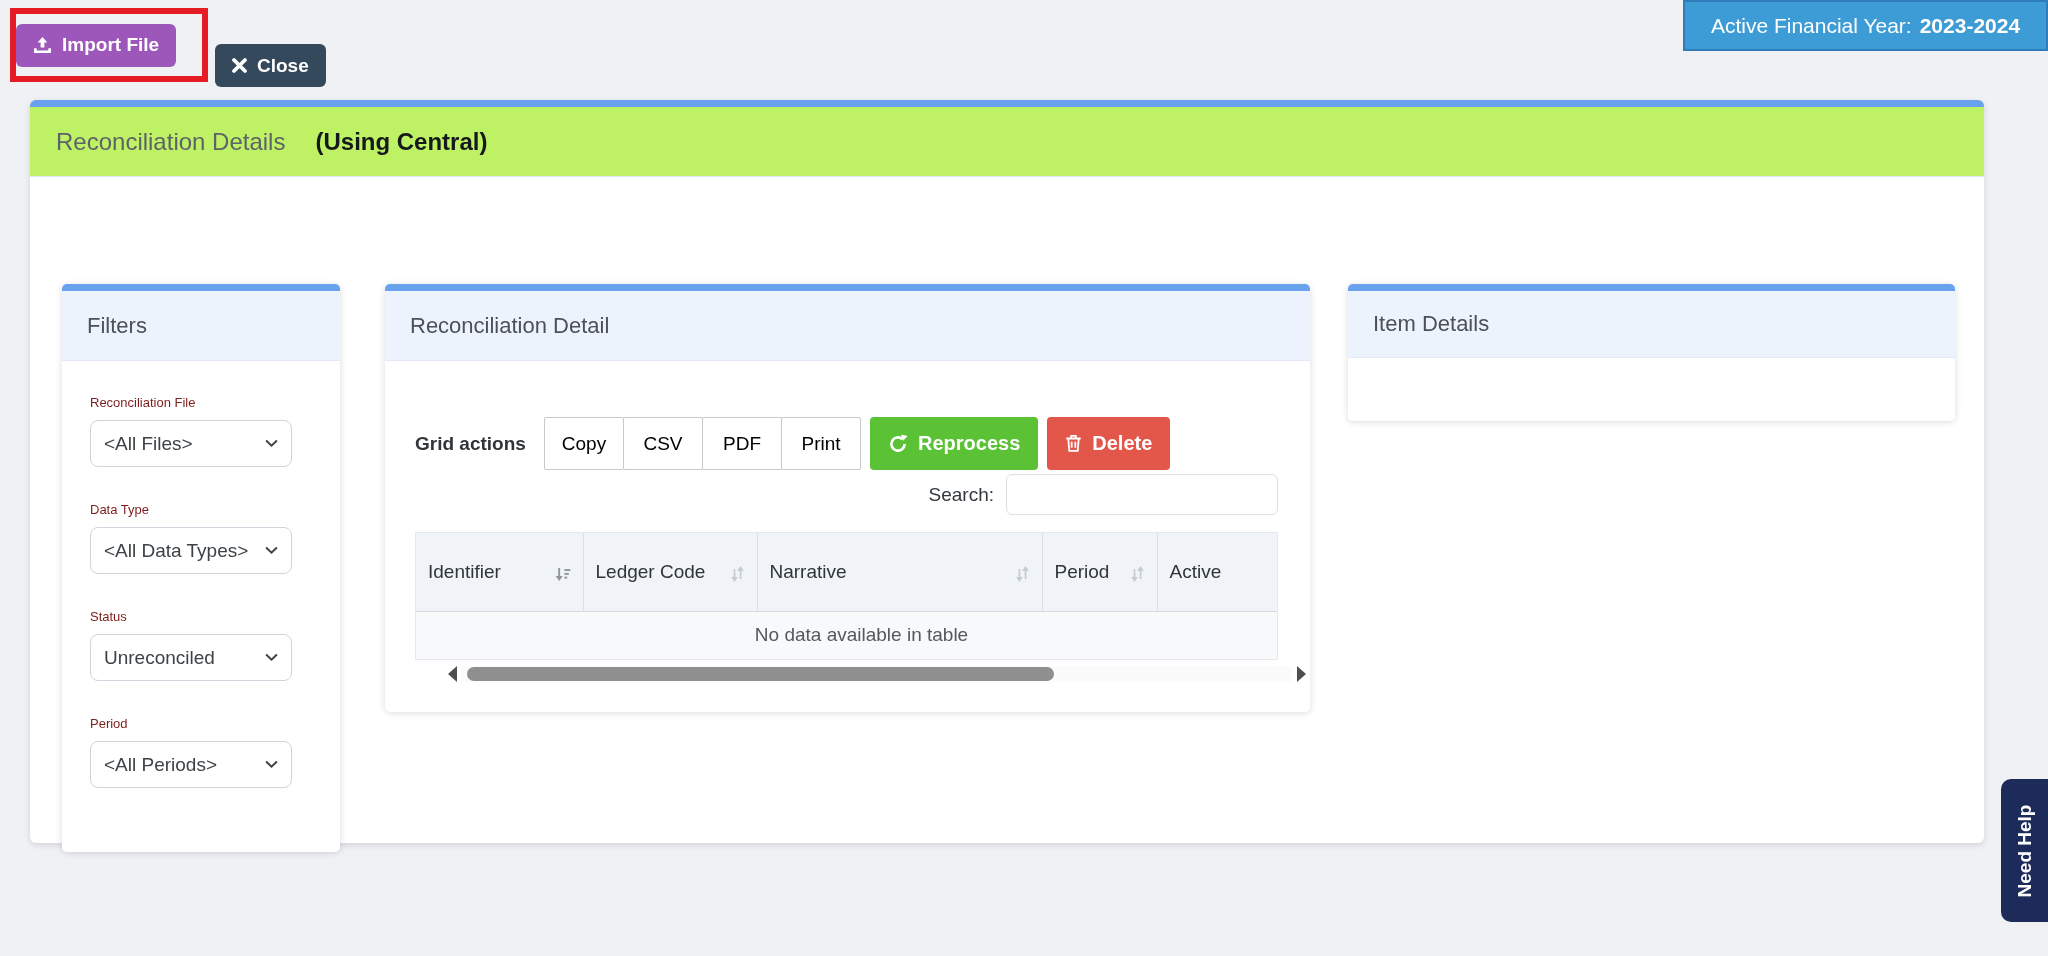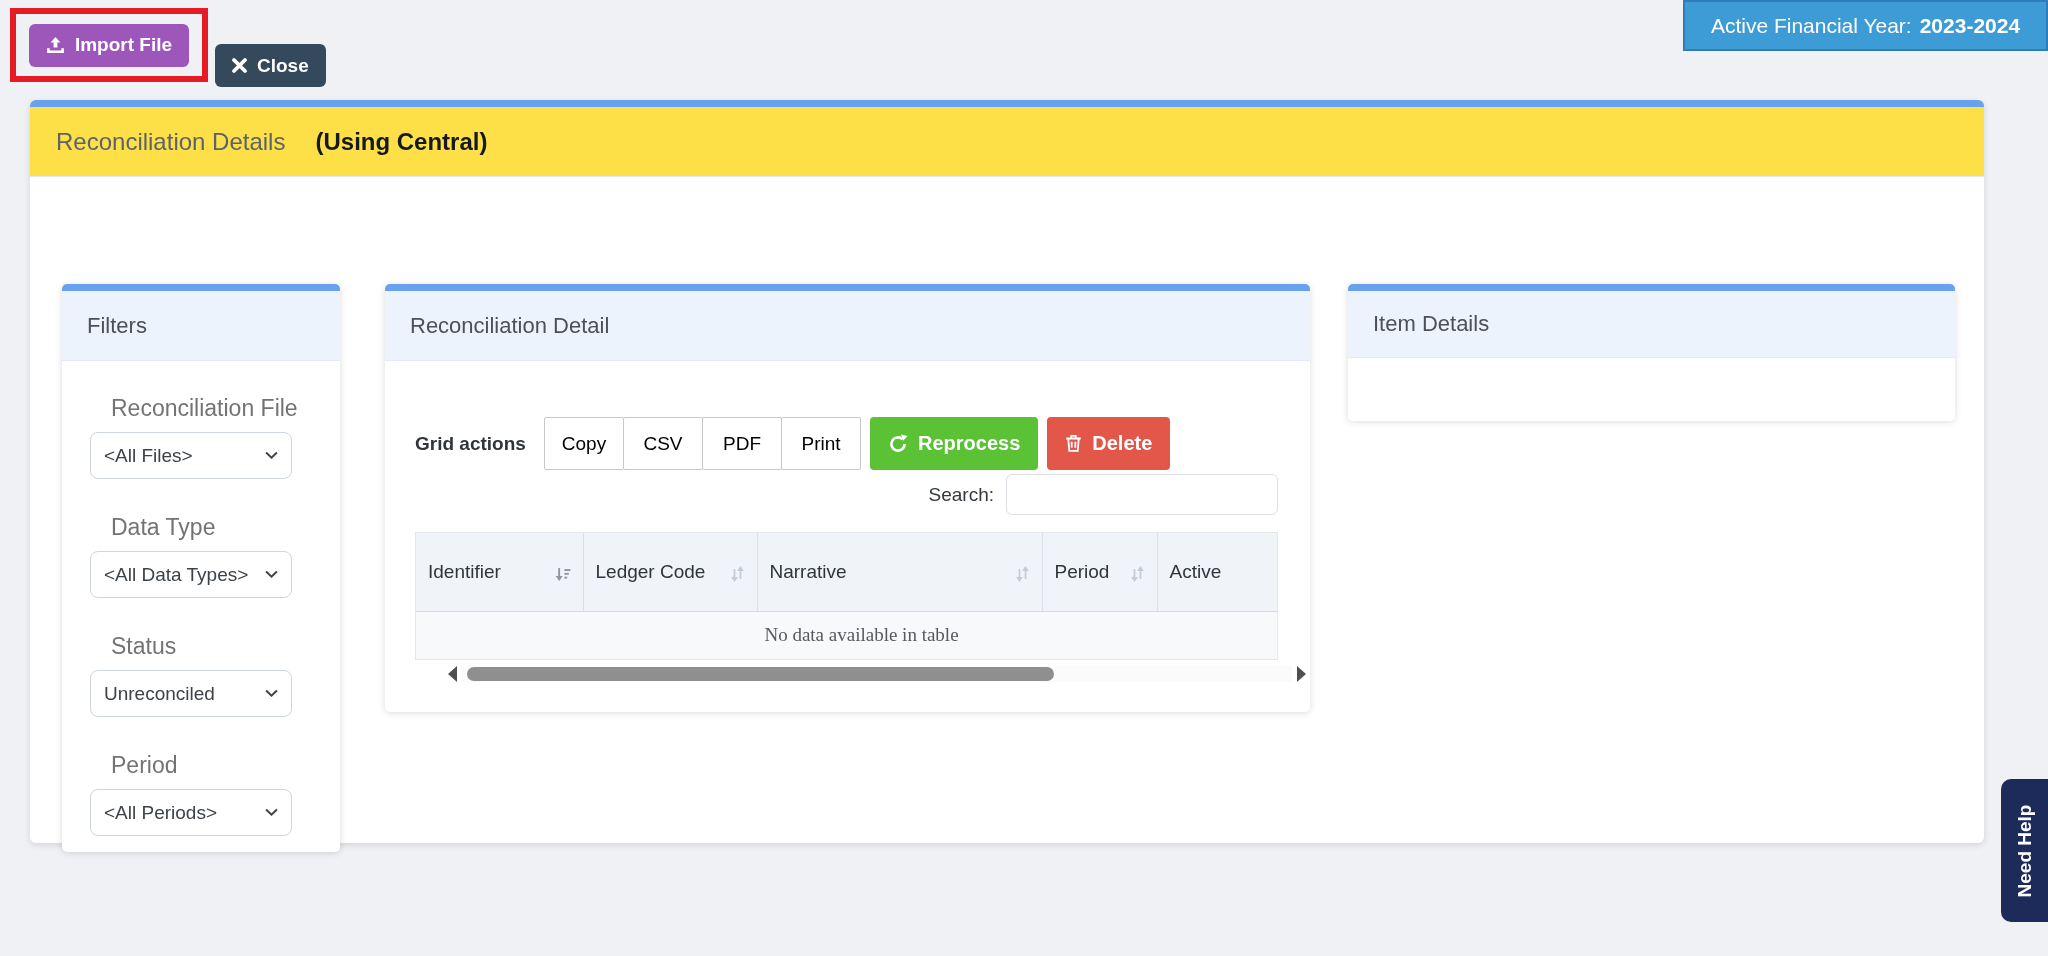--- a/index.html
+++ b/index.html
@@ -2,54 +2,54 @@
 <html><head>
 <meta charset="utf-8">
 <style>
   * { margin:0; padding:0; box-sizing:border-box; }
   html,body { width:2048px; height:956px; background:#eff1f4; overflow:hidden;
               font-family:"Liberation Sans","DejaVu Sans",sans-serif; }
   #stage { position:relative; width:2048px; height:956px; }
 
   
   .import-highlight { position:absolute; left:10px; top:8px; width:198px; height:74px;
-    border:6px solid #e51c23; display:flex; align-items:center; justify-content:center; }
+    border:6px solid #e51c23; display:flex; align-items:center; }
   .btn-top { display:inline-flex; align-items:center; gap:10px; height:43px; padding:0 17px;
     border:none; border-radius:6px; color:#fff; font-size:19px; font-weight:700; cursor:pointer;
     font-family:inherit; }
   .btn-import { background:#9d57ba; }
   .btn-close  { position:absolute; left:215px; top:24px; background:#35495d;margin-top:20px; }
 
   
   .fy-badge { position:absolute; right:0; top:0; width:365px; height:51px; background:#3d9bd5;
     border:2px solid #2e7cb8; color:#fff; font-size:21px; display:flex; align-items:center;
     justify-content:center; gap:8px; }
   .fy-badge b { font-weight:700; }
 
   
   .panel { position:absolute; left:30px; top:100px; width:1954px; height:743px; background:#fff;
     border-radius:6px; border-top:7px solid #68a2ef; box-shadow:0 2px 6px rgba(0,0,0,.12); }
-  .panel-header { height:70px; background:#fde047; border-bottom:1px solid #dfe8f7;
+  .panel-header { height:70px; background:#bef264; border-bottom:1px solid #dfe8f7;
     display:flex; align-items:center; padding-left:26px; border-radius:0; }
   .panel-title { font-size:24px; color:#5d6368; }
   .panel-subtitle { font-size:24px; color:#16191c; font-weight:700; margin-left:30px; }
   .panel-body { position:relative; height:665px; }
 
   
   .card { position:absolute; background:#fff; border-radius:5px; border-top:7px solid #68a2ef;
     box-shadow:0 1px 7px rgba(0,0,0,.14); }
   .card-header { height:70px; background:#edf3fd; border-bottom:1px solid #e3eaf6;
     display:flex; align-items:center; padding-left:25px; font-size:22px; color:#4c5157; }
   .card-body { position:relative; }
 
   
   .card-filters { left:32px; top:107px; width:278px; height:568px; }
   .filters-body { padding:34px 26px 0 28px; }
   .filter-field { margin-bottom:35px; }
-  .filter-label { font-size:23px; color:#737373; margin-bottom:10px;margin-left:21px; }
+  .filter-label { font-size:13px; color:#7f1d1d; margin-bottom:10px; }
   .select { width:202px; height:47px; border:1px solid #cfd5dc; border-radius:8px; background:#fff;
     display:flex; align-items:center; justify-content:space-between; padding:0 13px; cursor:pointer; }
   .select-value { font-size:19px; color:#3c4247; white-space:nowrap; overflow:hidden; max-width:146px; }
   .chev { flex:0 0 auto; margin-left:6px; }
 
   
   .card-detail { left:355px; top:107px; width:925px; height:428px; }
   .detail-body { padding:56px 0 0 30px; }
   .actions-row { display:flex; align-items:center; }
   .grid-actions-label { font-size:19px; font-weight:700; color:#30353a; width:129px; }
@@ -70,21 +70,21 @@
 
   .table-clip { margin-top:17px; width:863px; overflow:hidden; border:1px solid #e4e7eb; border-bottom:none; }
   table.grid { border-collapse:collapse; table-layout:fixed; width:891px; }
   .grid th { background:#f0f3f8; border-right:1px solid #dbdfe5; border-bottom:1px solid #d6dae0;
     font-size:19px; font-weight:400; color:#2f353b; text-align:left; padding:12px 12px; height:78px;
     vertical-align:middle; cursor:pointer; }
   .th-inner { display:flex; align-items:flex-end; justify-content:space-between; }
   .th-label { line-height:1.35; }
   .sort-ic { flex:0 0 auto; margin-left:6px; margin-bottom:3px; }
   .grid td.empty { background:#f8f9fb; border-bottom:1px solid #e4e7eb; font-size:19px; color:#55595e;
-    text-align:center; height:48px;font-family:Liberation Serif, serif; }
+    text-align:center; height:48px; }
 
   .hscroll { margin:5px 0 0 30px; width:863px; height:18px; display:flex; align-items:center; }
   .scroll-btn { width:14px; height:16px; background:transparent; border:none; padding:0; cursor:pointer;
     display:flex; align-items:center; justify-content:center; }
   .tri-left  { width:0; height:0; border-top:8px solid transparent; border-bottom:8px solid transparent;
     border-right:9px solid #4f4f4f; }
   .tri-right { width:0; height:0; border-top:8px solid transparent; border-bottom:8px solid transparent;
     border-left:9px solid #4f4f4f; }
   .scroll-track { position:relative; flex:1; height:16px; background:#fbfbfb; margin:0 2px; }
   .scroll-thumb { position:absolute; left:6px; top:1px; width:587px; height:14px; background:#8f8f8f;

